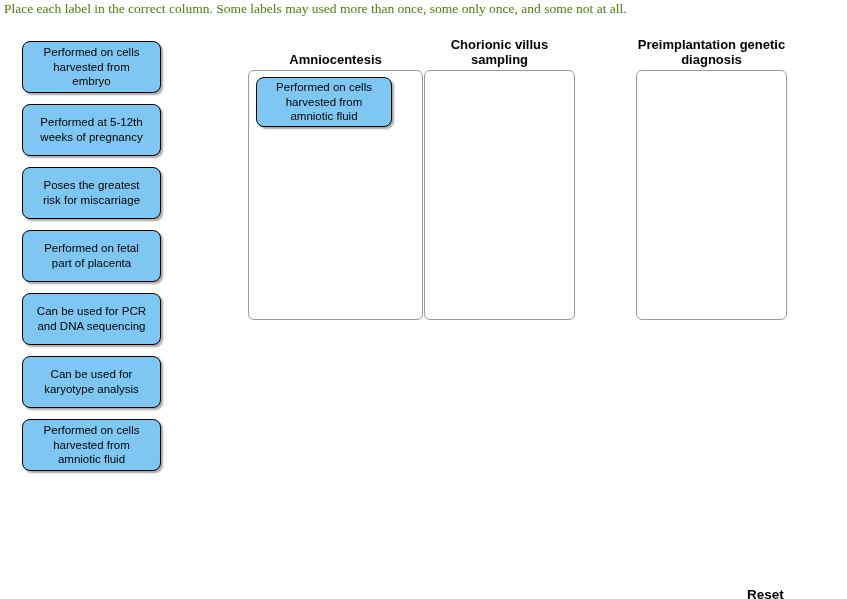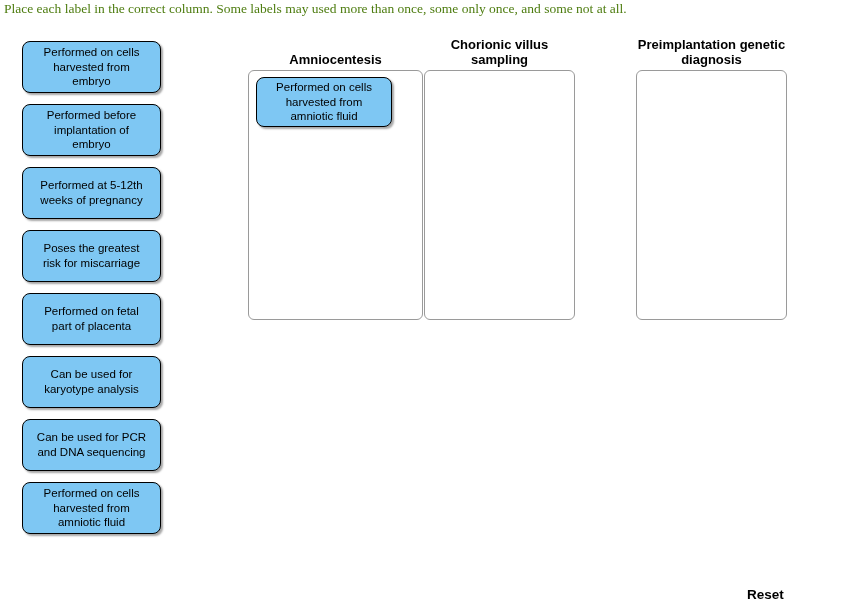--- a/index.html
+++ b/index.html
@@ -94,26 +94,25 @@
 </style>
 </head>
 <body>
 
 <div class="page">
 
   <div class="instruction">Place each label in the correct column.  Some labels may used more than once, some only once, and some not at all.</div>
 
   <div class="bank">
     <div class="chip">Performed on cells harvested from embryo</div>
-    <div class="chip">Performed before implantation of embryo</div>
     <div class="chip">Performed at 5-12th weeks of pregnancy</div>
     <div class="chip">Poses the greatest risk for miscarriage</div>
     <div class="chip">Performed on fetal part of placenta</div>
+    <div class="chip">Can be used for PCR and DNA sequencing</div>
     <div class="chip">Can be used for karyotype analysis</div>
-    <div class="chip">Can be used for PCR and DNA sequencing</div>
     <div class="chip">Performed on cells harvested from amniotic fluid</div>
   </div>
 
   <div class="column col-1">
     <div class="col-header">Amniocentesis</div>
     <div class="dropzone">
       <div class="chip chip-placed">Performed on cells harvested from amniotic fluid</div>
     </div>
   </div>
 

